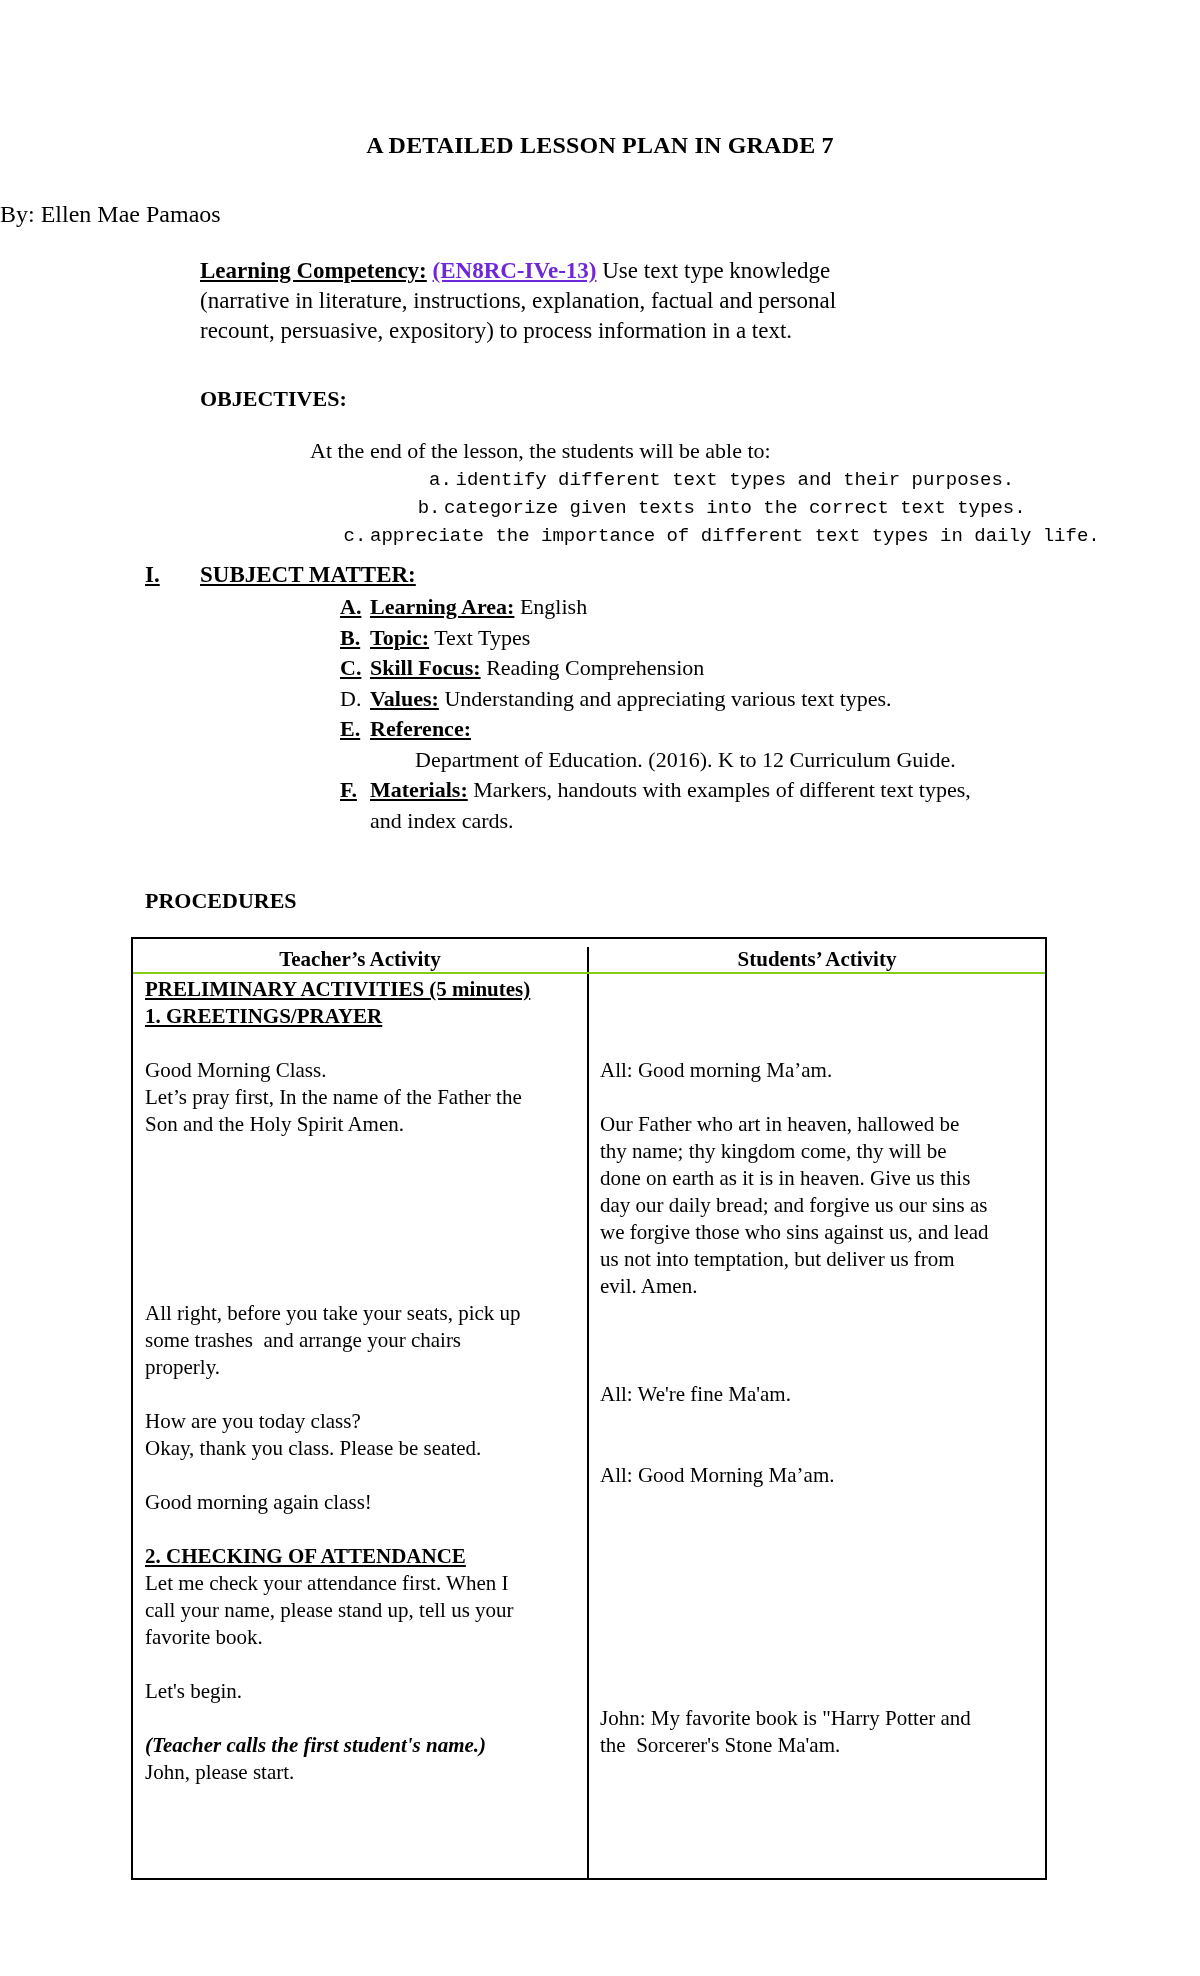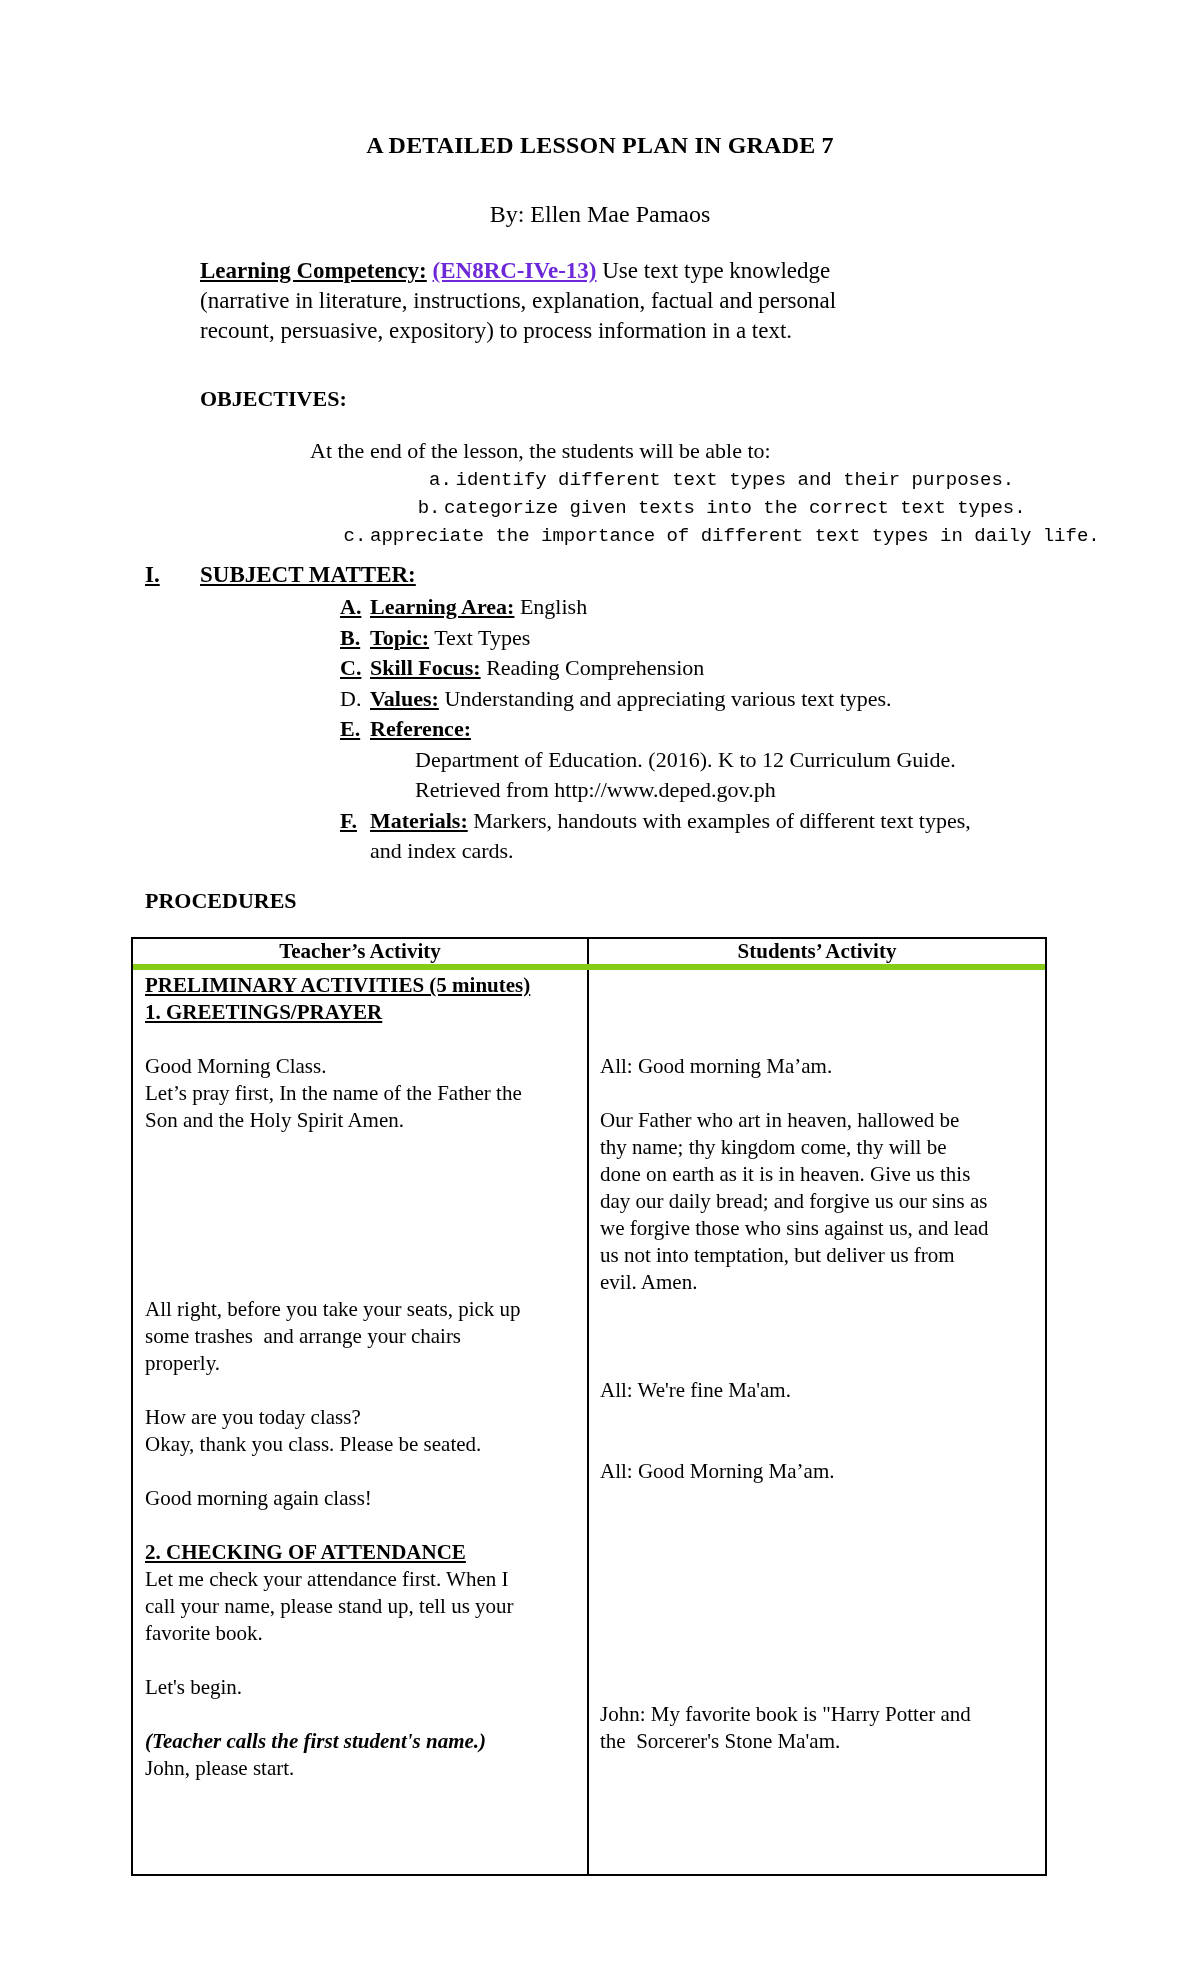--- a/index.html
+++ b/index.html
@@ -4,37 +4,37 @@
 <style>
   html,body{margin:0;padding:0;background:#ffffff;}
   .page{
     position:relative;width:1200px;height:1976px;background:#ffffff;color:#000;
     font-family:"Liberation Serif","DejaVu Serif",serif;overflow:hidden;
   }
   .abs{position:absolute;}
   .b{font-weight:bold;text-decoration:underline;}
   .bi{font-weight:bold;font-style:italic;}
   .doc-title{left:0;top:132px;width:1200px;text-align:center;font-size:24px;font-weight:bold;letter-spacing:.2px;}
-  .byline{left:0;top:201px;width:1200px;text-align:center;font-size:24px;}
+  .byline{left:0;top:201px;width:1200px;text-align:left;font-size:24px;}
   .lc{left:200px;top:256px;width:900px;font-size:23px;line-height:30px;}
   .obj-h{left:200px;top:386px;font-size:22px;font-weight:bold;}
   .obj-intro{left:310px;top:438px;font-size:22px;white-space:pre;}
   .obj-list{left:340px;top:466px;font-family:Liberation Mono, monospace;font-size:19px;text-align:center;}
   .obj-row{height:28px;line-height:28px;white-space:pre;}
   .obj-marker{display:inline-block;width:30px;}
   .sm-head{left:145px;top:562px;font-size:23px;}
   .sm-numeral{display:inline-block;width:55px;}
   .sm-list{left:340px;top:592px;font-size:22px;width:740px;}
   .sm-row{height:30.5px;line-height:30.5px;white-space:pre;}
   .sm-letter{display:inline-block;width:30px;}
   .sm-ref{padding-left:75px;}
   .sm-cont{padding-left:30px;}
   .proc-h{left:145px;top:888px;font-size:22px;font-weight:bold;}
   .tbl{left:131px;top:937px;width:916px;border:2px solid #000;font-size:21px;box-sizing:border-box;}
-  .tbl-head{display:grid;grid-template-columns:1fr 1fr;border-bottom:6px solid #84cc16;height:25px;}
+  .tbl-head{display:grid;grid-template-columns:1fr 1fr;border-bottom:2px solid #84cc16;height:25px;margin-top:8px;}
   .hcell{text-align:center;line-height:25px;font-weight:bold;}
   .hcell:first-child{border-right:2px solid #000;}
   .tbl-body{display:grid;grid-template-columns:1fr 1fr;height:904px;}
   .cell{box-sizing:border-box;padding-top:2px;}
   .cell-left{border-right:2px solid #000;padding-left:12px;padding-right:4px;}
   .cell-right{padding-left:11px;padding-right:4px;}
   .tline{height:27px;line-height:27px;white-space:pre;}
 </style>
 </head>
 <body>
@@ -63,21 +63,20 @@
 
   <div class="abs sm-head"><span class="sm-numeral b">I.</span><span class="b">SUBJECT MATTER:</span></div>
 
   <div class="abs sm-list">
       <div class="sm-row"><span class="sm-letter b">A.</span><span class="b">Learning Area:</span> English</div>
       <div class="sm-row"><span class="sm-letter b">B.</span><span class="b">Topic:</span> Text Types</div>
       <div class="sm-row"><span class="sm-letter b">C.</span><span class="b">Skill Focus:</span> Reading Comprehension</div>
       <div class="sm-row"><span class="sm-letter">D.</span><span class="b">Values:</span> Understanding and appreciating various text types.</div>
       <div class="sm-row"><span class="sm-letter b">E.</span><span class="b">Reference:</span></div>
       <div class="sm-row sm-ref">Department of Education. (2016). K to 12 Curriculum Guide.</div>
-      <div class="sm-row sm-ref">Retrieved from http://www.deped.gov.ph</div>
       <div class="sm-row"><span class="sm-letter b">F.</span><span class="b">Materials:</span> Markers, handouts with examples of different text types,</div>
       <div class="sm-row sm-cont">and index cards.</div>
     </div>
 
   <div class="abs proc-h">PROCEDURES</div>
 
   <div class="abs tbl">
     <div class="tbl-head">
       <div class="hcell">Teacher’s Activity</div>
       <div class="hcell">Students’ Activity</div>

